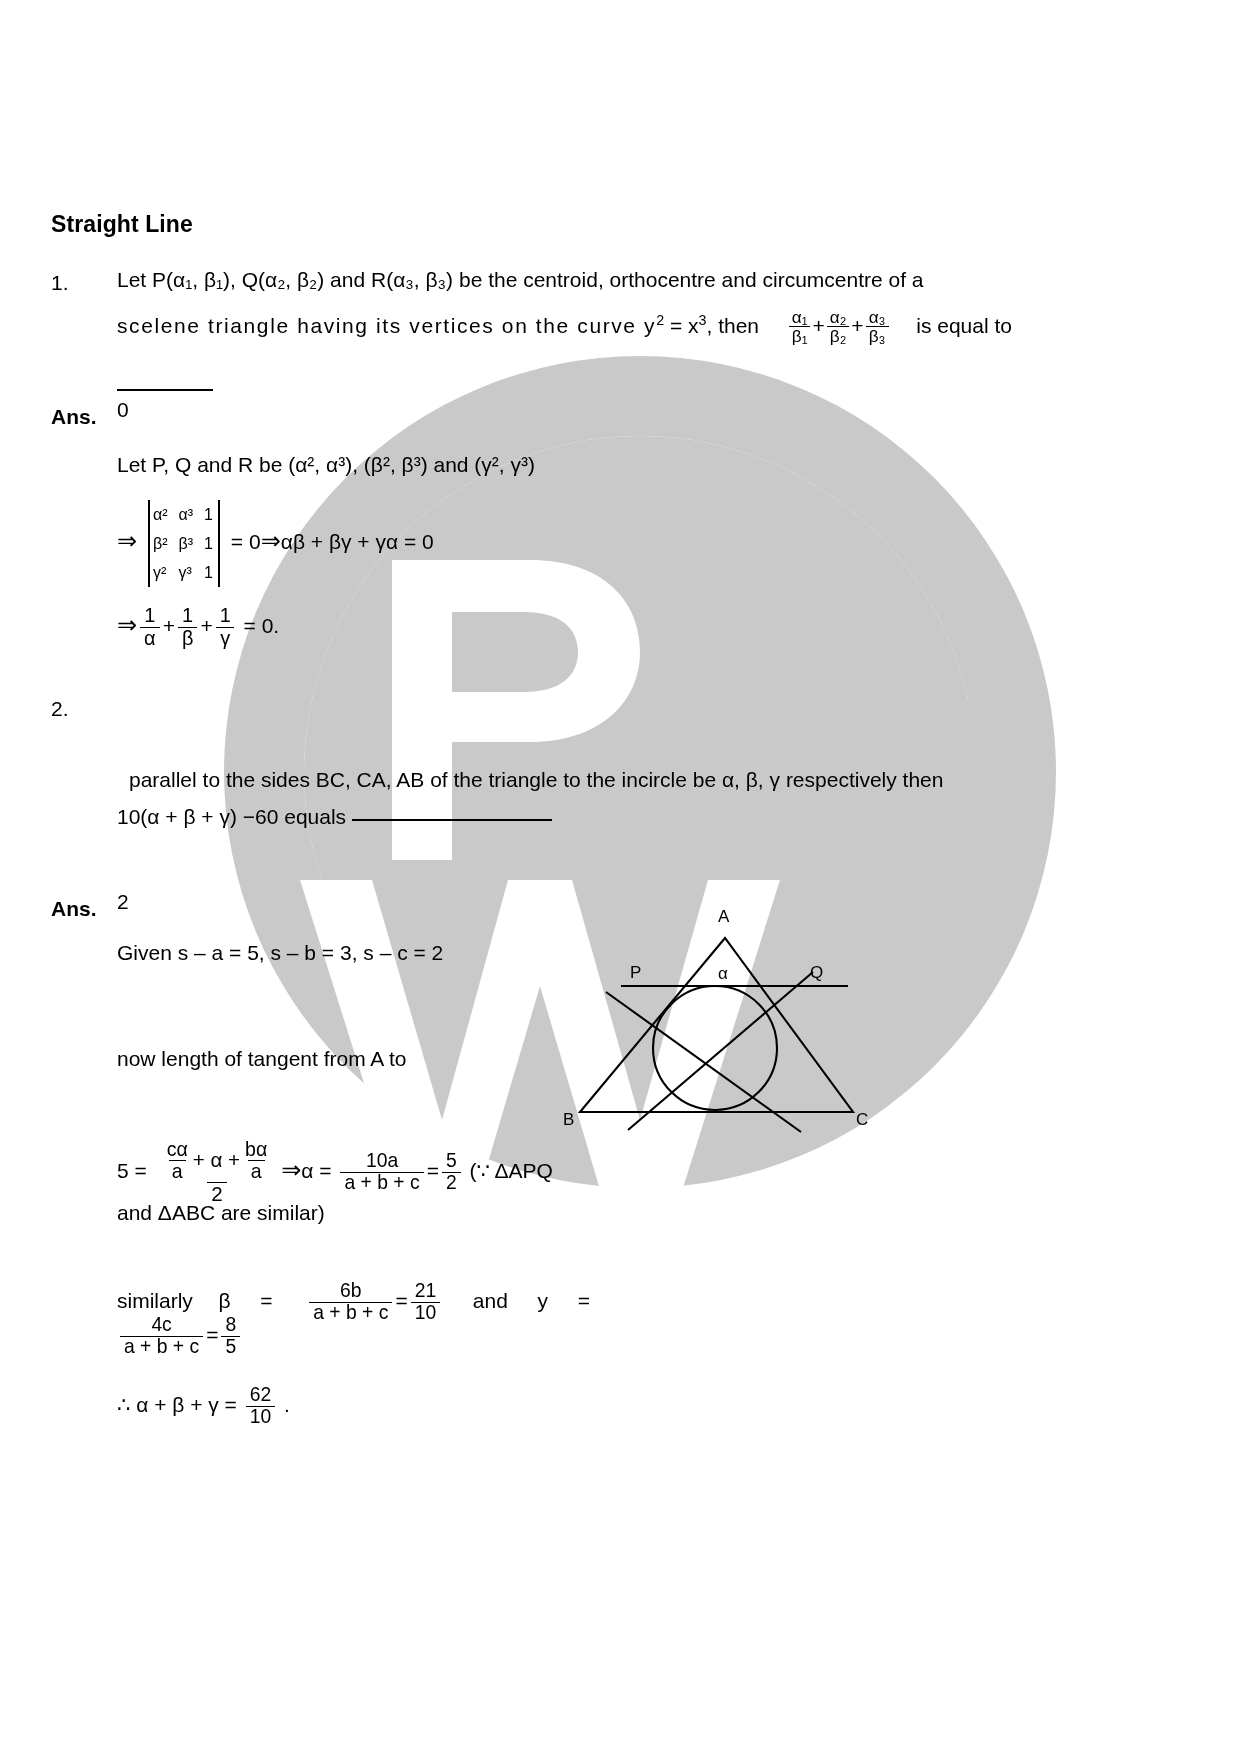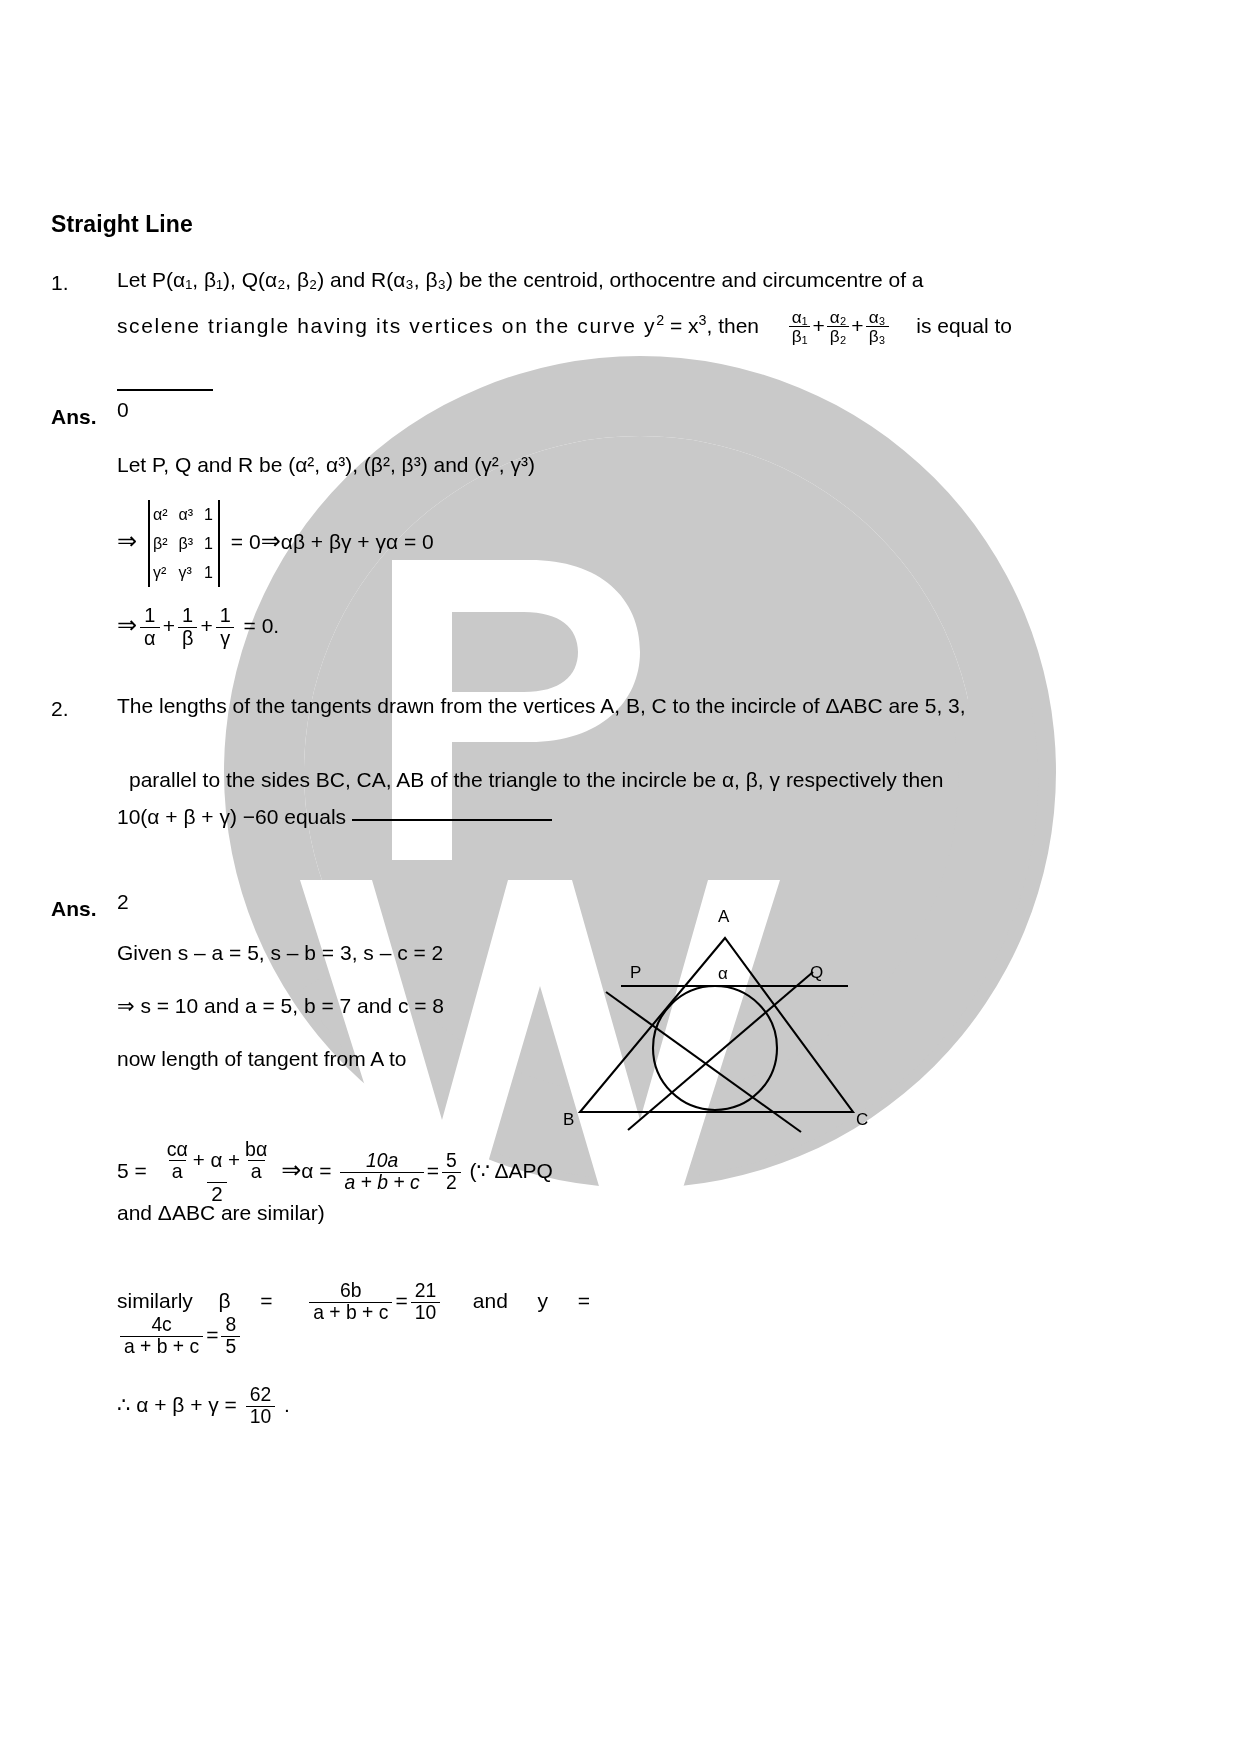--- a/index.html
+++ b/index.html
@@ -258,49 +258,47 @@
         <span class="den">β</span>
       </span><span>+</span><span class="fracS">
         <span class="num">1</span>
         <span class="den">γ</span>
       </span>
       <span>= 0.</span>
     </div>
 
     <div class="qnum" style="left:38px; top:698px;">2.</div>
 
-    <div class="block just" style="left:104px; top:686px; width:965px;">The lengths of the tangents drawn from the vertices A, B, C to the incircle of ΔABC are 5, 3,</div>
     <div class="block just" style="left:116px; top:760px; width:965px;">parallel to the sides BC, CA, AB of the triangle to the incircle be α, β, γ respectively then</div>
     <div class="block" style="left:104px; top:797px; white-space:nowrap;">
       <span>10(α + β + γ) −60 equals</span>
       <span class="blank-line" style="width:200px;"></span>
     </div>
 
     <div class="ansl" style="left:38px; top:898px;">Ans.</div>
     <div class="block" style="left:104px; top:887px; line-height:30px;">2</div>
 
     <div class="block" style="left:104px; top:938px; line-height:30px;">Given s – a = 5, s – b = 3, s – c = 2</div>
-    <div class="block" style="left:104px; top:991px; line-height:30px;">⇒ s = 10 and a = 5, b = 7 and c = 8</div>
     <div class="block" style="left:104px; top:1044px; line-height:30px;">now  length  of  tangent  from  A  to</div>
 
     <div class="block" style="left:104px; top:1140px; line-height:30px; white-space:nowrap;">
       <span>5 =</span>
       <span class="fracS" style="font-size:0.98em;">
         <span class="num" style="padding:0 6px;">
           <span class="frac" style="font-size:0.95em;">
             <span class="num">cα</span>
             <span class="den">a</span>
           </span><span>+ α +</span><span class="frac" style="font-size:0.95em;">
             <span class="num">bα</span>
             <span class="den">a</span>
           </span>
         </span>
         <span class="den">2</span>
       </span><span style="font-size:24px;">⇒</span><span>α =</span>
-      <span class="fracS" style="font-size:0.92em;font-style:italic;">
+      <span class="fracS" style="font-size:0.92em;">
         <span class="num">10a</span>
         <span class="den">a + b + c</span>
       </span><span>=</span><span class="fracS" style="font-size:0.92em;">
         <span class="num">5</span>
         <span class="den">2</span>
       </span>
       <span>(∵ ΔAPQ</span>
     </div>
 
     <div class="block" style="left:104px; top:1198px; line-height:30px;">and ΔABC are similar)</div>

